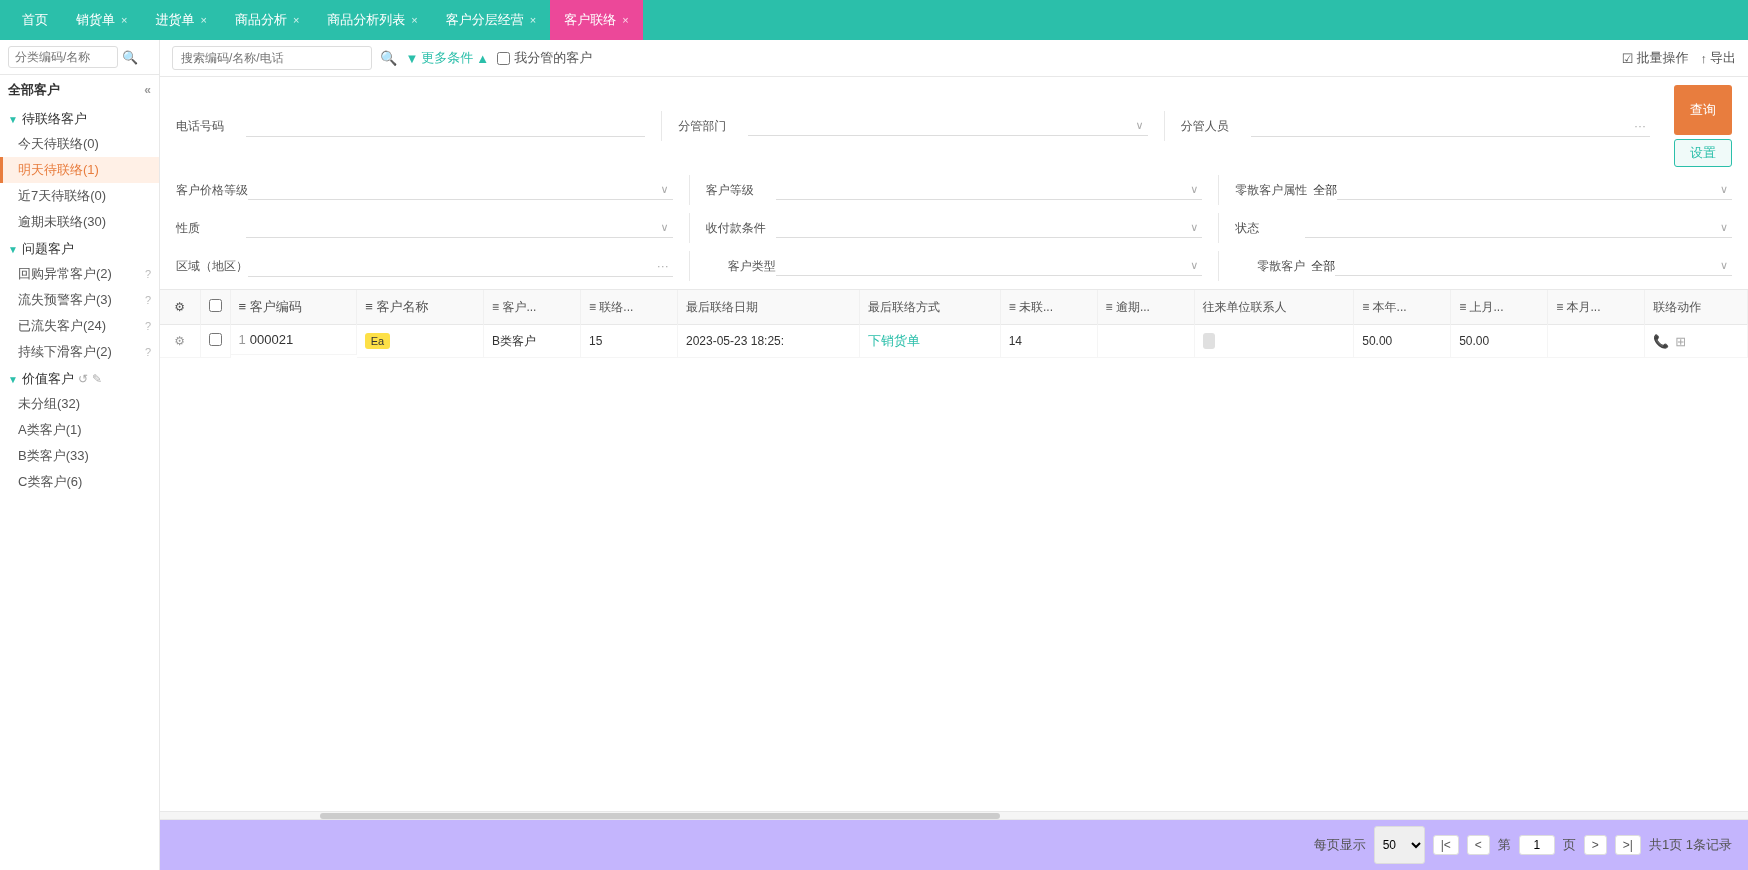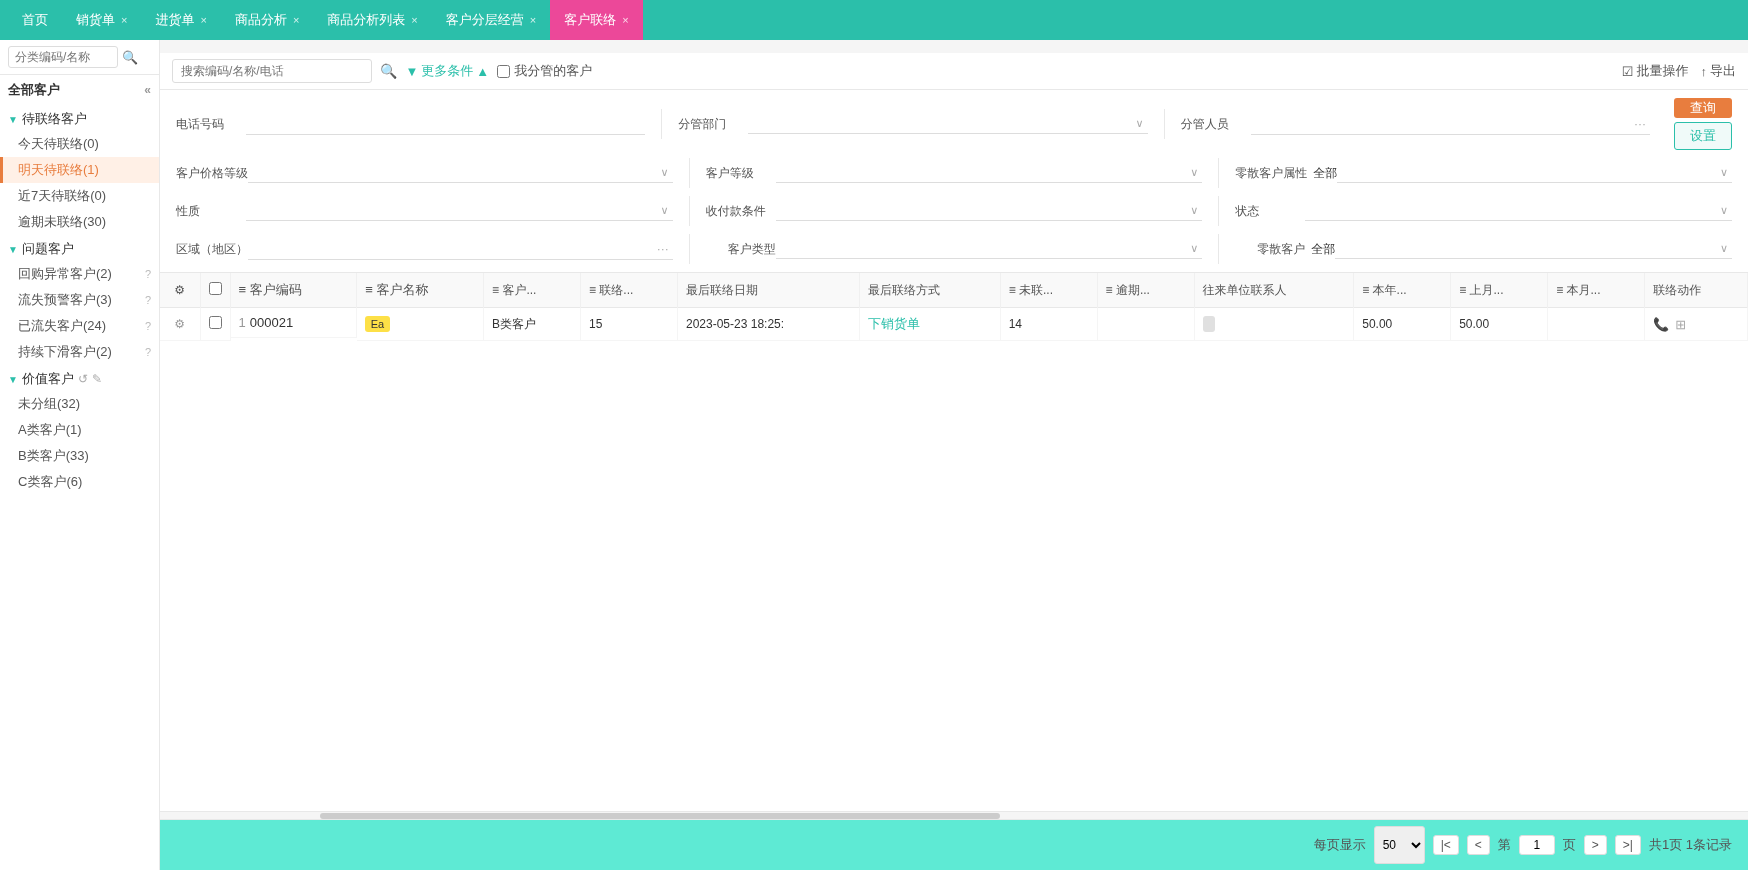--- a/index.html
+++ b/index.html
@@ -105,21 +105,20 @@
     }
 
     
     .filter-bar {
       background: white;
       padding: 6px 12px;
       display: flex;
       align-items: center;
       gap: 8px;
       border-bottom: 1px solid #e8e8e8;
-      margin-top: 13px;
     }
     .filter-search-input {
       border: 1px solid #ddd;
       border-radius: 3px;
       padding: 4px 8px;
       width: 200px;
       font-size: 12px;
       outline: none;
       color: #999;
     }
@@ -223,21 +222,21 @@
     }
     .chevron { color: #aaa; font-size: 11px; margin-left: 4px; }
     .dots { color: #aaa; font-size: 12px; margin-left: 4px; }
     .filter-divider { width: 1px; height: 30px; background: #e8e8e8; margin: 0 8px; }
 
     .query-btn {
       background: #e87d3e;
       color: white;
       border: none;
       border-radius: 3px;
-      padding: 1px 16px;
+      padding: 16px 16px;
       font-size: 13px;
       cursor: pointer;
       white-space: nowrap;
     }
     .settings-btn {
       background: #f0faf9;
       color: #2bbfaa;
       border: 1px solid #2bbfaa;
       border-radius: 3px;
       padding: 4px 14px;
@@ -282,21 +281,21 @@
     }
     .link-text { color: #2bbfaa; cursor: pointer; text-decoration: none; }
     .row-num { color: #999; text-align: center; }
     .action-icons { display: flex; gap: 6px; align-items: center; color: #aaa; }
     .action-icon { cursor: pointer; }
     .gear-col { width: 40px; text-align: center; }
     .cb-col { width: 30px; text-align: center; }
 
     
     .bottom-bar {
-      background: #5eead4;
+      background: #c4b5fd;
       border-top: 1px solid #e8e8e8;
       padding: 6px 16px;
       display: flex;
       align-items: center;
       justify-content: flex-end;
       gap: 8px;
       font-size: 12px;
       color: #555;
     }
     .page-size-select {

